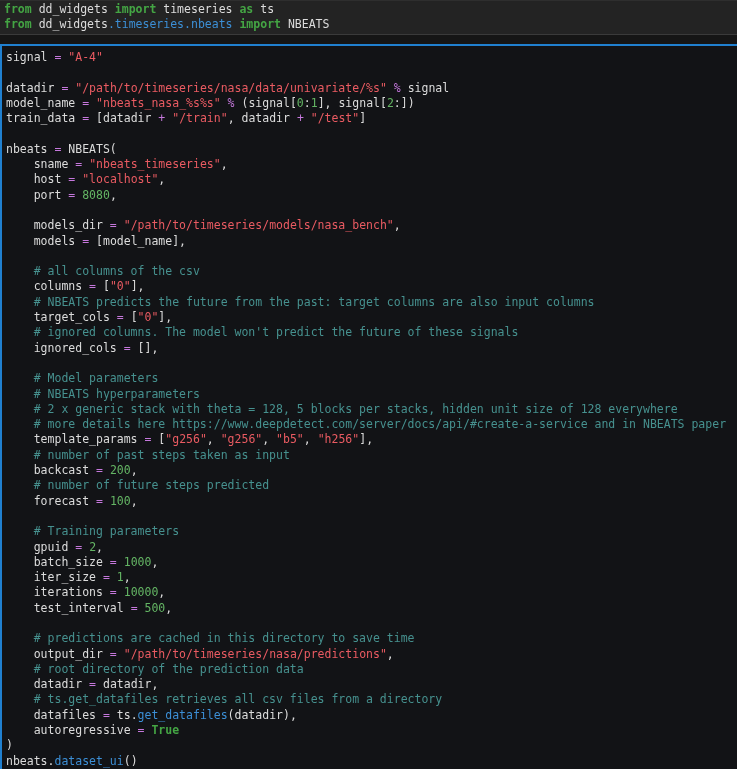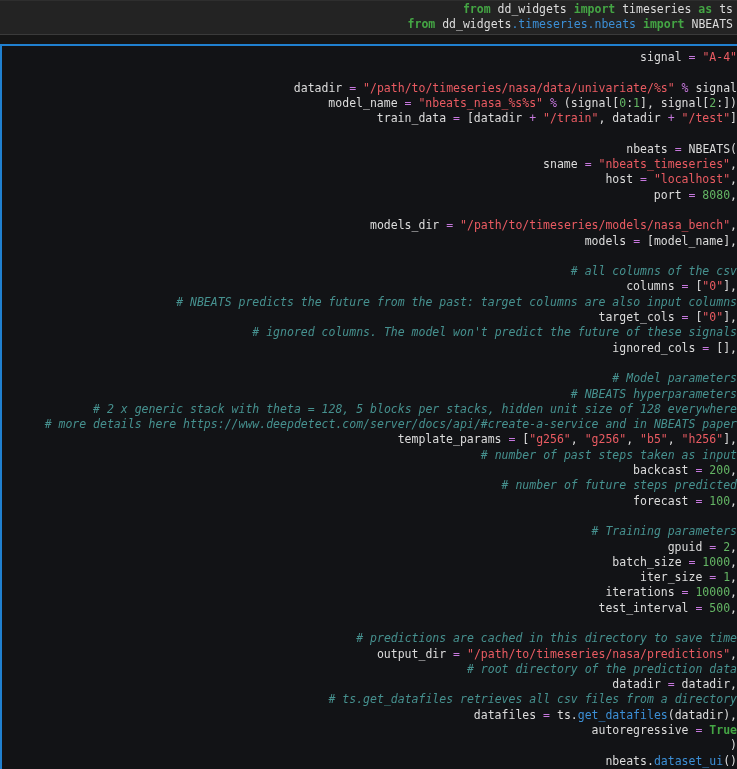--- a/index.html
+++ b/index.html
@@ -36,28 +36,27 @@
     background: var(--c-bg_cell2, #121316);
     border-top: 2px solid var(--c-border_selected, #2080d0);
     border-left: 2px solid var(--c-border_selected, #2080d0);
     padding: 4px 0 0 4px;
     height: 725px;
     overflow: hidden;
   }
   .cell-main .line { line-height: 15.3px; }
   .line {
     white-space: pre;
-    text-align: right;
   }
   .t-p { color: var(--c-plain, #dcdcdc); }
   .t-k { color: var(--c-keyword, #44a544); font-weight: bold; }
   .t-o { color: var(--c-operator, #c678dd); }
   .t-s { color: var(--c-string, #ea5b62); }
   .t-n { color: var(--c-number, #64b564); }
-  .t-c { color: var(--c-comment, #46918f); font-style: italic; }
+  .t-c { color: var(--c-comment, #46918f); }
   .t-f { color: var(--c-func, #3c8fd6); }
 </style>
 </head>
 <body>
 
 <div class="notebook">
   <div class="cell cell-imports"><div class="line"><span class="t-k">from</span><span class="t-p"> dd_widgets </span><span class="t-k">import</span><span class="t-p"> timeseries </span><span class="t-k">as</span><span class="t-p"> ts</span></div><div class="line"><span class="t-k">from</span><span class="t-p"> dd_widgets</span><span class="t-f">.timeseries.nbeats</span><span class="t-p"> </span><span class="t-k">import</span><span class="t-p"> NBEATS</span></div></div>
   <div class="cell-gap"></div>
   <div class="cell cell-main"><div class="line"><span class="t-p">signal </span><span class="t-o">=</span><span class="t-p"> </span><span class="t-s">"A-4"</span></div><div class="line">&nbsp;</div><div class="line"><span class="t-p">datadir </span><span class="t-o">=</span><span class="t-p"> </span><span class="t-s">"/path/to/timeseries/nasa/data/univariate/%s"</span><span class="t-p"> </span><span class="t-o">%</span><span class="t-p"> signal</span></div><div class="line"><span class="t-p">model_name </span><span class="t-o">=</span><span class="t-p"> </span><span class="t-s">"nbeats_nasa_%s%s"</span><span class="t-p"> </span><span class="t-o">%</span><span class="t-p"> (signal[</span><span class="t-n">0</span><span class="t-p">:</span><span class="t-n">1</span><span class="t-p">], signal[</span><span class="t-n">2</span><span class="t-p">:])</span></div><div class="line"><span class="t-p">train_data </span><span class="t-o">=</span><span class="t-p"> [datadir </span><span class="t-o">+</span><span class="t-p"> </span><span class="t-s">"/train"</span><span class="t-p">, datadir </span><span class="t-o">+</span><span class="t-p"> </span><span class="t-s">"/test"</span><span class="t-p">]</span></div><div class="line">&nbsp;</div><div class="line"><span class="t-p">nbeats </span><span class="t-o">=</span><span class="t-p"> NBEATS(</span></div><div class="line"><span class="t-p">    sname </span><span class="t-o">=</span><span class="t-p"> </span><span class="t-s">"nbeats_timeseries"</span><span class="t-p">,</span></div><div class="line"><span class="t-p">    host </span><span class="t-o">=</span><span class="t-p"> </span><span class="t-s">"localhost"</span><span class="t-p">,</span></div><div class="line"><span class="t-p">    port </span><span class="t-o">=</span><span class="t-p"> </span><span class="t-n">8080</span><span class="t-p">,</span></div><div class="line">&nbsp;</div><div class="line"><span class="t-p">    models_dir </span><span class="t-o">=</span><span class="t-p"> </span><span class="t-s">"/path/to/timeseries/models/nasa_bench"</span><span class="t-p">,</span></div><div class="line"><span class="t-p">    models </span><span class="t-o">=</span><span class="t-p"> [model_name],</span></div><div class="line">&nbsp;</div><div class="line"><span class="t-c">    # all columns of the csv</span></div><div class="line"><span class="t-p">    columns </span><span class="t-o">=</span><span class="t-p"> [</span><span class="t-s">"0"</span><span class="t-p">],</span></div><div class="line"><span class="t-c">    # NBEATS predicts the future from the past: target columns are also input columns</span></div><div class="line"><span class="t-p">    target_cols </span><span class="t-o">=</span><span class="t-p"> [</span><span class="t-s">"0"</span><span class="t-p">],</span></div><div class="line"><span class="t-c">    # ignored columns. The model won't predict the future of these signals</span></div><div class="line"><span class="t-p">    ignored_cols </span><span class="t-o">=</span><span class="t-p"> [],</span></div><div class="line">&nbsp;</div><div class="line"><span class="t-c">    # Model parameters</span></div><div class="line"><span class="t-c">    # NBEATS hyperparameters</span></div><div class="line"><span class="t-c">    # 2 x generic stack with theta = 128, 5 blocks per stacks, hidden unit size of 128 everywhere</span></div><div class="line"><span class="t-c">    # more details here https://www.deepdetect.com/server/docs/api/#create-a-service and in NBEATS paper</span></div><div class="line"><span class="t-p">    template_params </span><span class="t-o">=</span><span class="t-p"> [</span><span class="t-s">"g256"</span><span class="t-p">, </span><span class="t-s">"g256"</span><span class="t-p">, </span><span class="t-s">"b5"</span><span class="t-p">, </span><span class="t-s">"h256"</span><span class="t-p">],</span></div><div class="line"><span class="t-c">    # number of past steps taken as input</span></div><div class="line"><span class="t-p">    backcast </span><span class="t-o">=</span><span class="t-p"> </span><span class="t-n">200</span><span class="t-p">,</span></div><div class="line"><span class="t-c">    # number of future steps predicted</span></div><div class="line"><span class="t-p">    forecast </span><span class="t-o">=</span><span class="t-p"> </span><span class="t-n">100</span><span class="t-p">,</span></div><div class="line">&nbsp;</div><div class="line"><span class="t-c">    # Training parameters</span></div><div class="line"><span class="t-p">    gpuid </span><span class="t-o">=</span><span class="t-p"> </span><span class="t-n">2</span><span class="t-p">,</span></div><div class="line"><span class="t-p">    batch_size </span><span class="t-o">=</span><span class="t-p"> </span><span class="t-n">1000</span><span class="t-p">,</span></div><div class="line"><span class="t-p">    iter_size </span><span class="t-o">=</span><span class="t-p"> </span><span class="t-n">1</span><span class="t-p">,</span></div><div class="line"><span class="t-p">    iterations </span><span class="t-o">=</span><span class="t-p"> </span><span class="t-n">10000</span><span class="t-p">,</span></div><div class="line"><span class="t-p">    test_interval </span><span class="t-o">=</span><span class="t-p"> </span><span class="t-n">500</span><span class="t-p">,</span></div><div class="line">&nbsp;</div><div class="line"><span class="t-c">    # predictions are cached in this directory to save time</span></div><div class="line"><span class="t-p">    output_dir </span><span class="t-o">=</span><span class="t-p"> </span><span class="t-s">"/path/to/timeseries/nasa/predictions"</span><span class="t-p">,</span></div><div class="line"><span class="t-c">    # root directory of the prediction data</span></div><div class="line"><span class="t-p">    datadir </span><span class="t-o">=</span><span class="t-p"> datadir,</span></div><div class="line"><span class="t-c">    # ts.get_datafiles retrieves all csv files from a directory</span></div><div class="line"><span class="t-p">    datafiles </span><span class="t-o">=</span><span class="t-p"> ts.</span><span class="t-f">get_datafiles</span><span class="t-p">(datadir),</span></div><div class="line"><span class="t-p">    autoregressive </span><span class="t-o">=</span><span class="t-p"> </span><span class="t-k">True</span></div><div class="line"><span class="t-p">)</span></div><div class="line"><span class="t-p">nbeats.</span><span class="t-f">dataset_ui</span><span class="t-p">()</span></div></div>
 </div>

